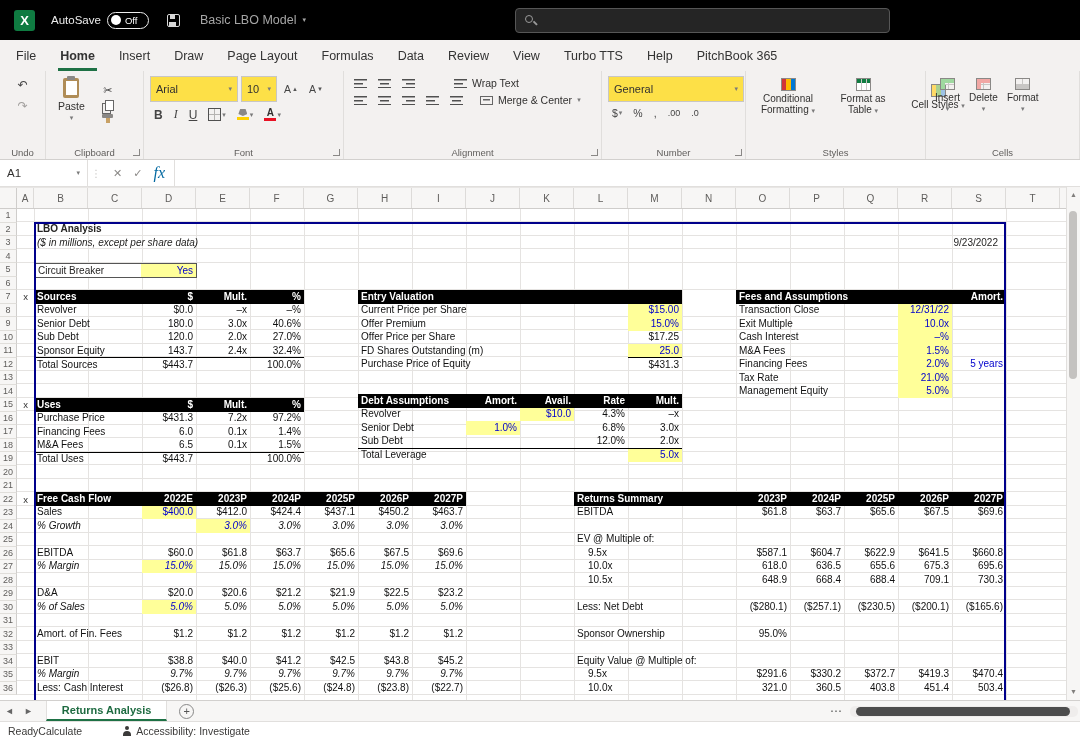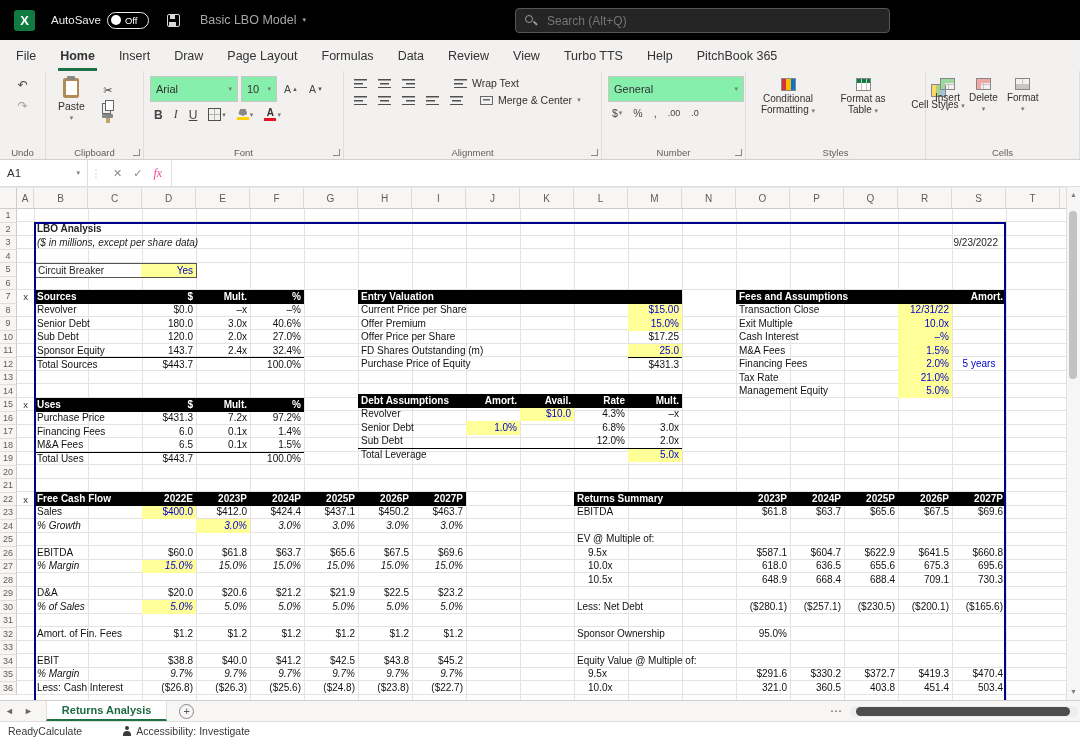--- a/index.html
+++ b/index.html
@@ -42,21 +42,21 @@
   .g-undo{width:46px;align-items:center;}
   .g-clip{width:98px;}
   .g-font{width:200px;}
   .g-align{width:258px;}
   .g-num{width:144px;}
   .g-styles{width:180px;}
   .g-cells{flex:1;}
   .sbtn{display:flex;align-items:center;justify-content:center;padding:2px 4px;font-size:12px;color:#444;gap:1px;}
   .f10{font-size:10.5px;} .f9{font-size:9px;}
   .dim{color:#a19f9d;}
-  .combo{display:flex;align-items:center;justify-content:space-between;background:#86efac;border:1px solid #c8c6c4;height:19px;padding:12px 5px;font-size:11px;color:#323130;}
+  .combo{display:flex;align-items:center;justify-content:space-between;background:#fde047;border:1px solid #c8c6c4;height:19px;padding:12px 5px;font-size:11px;color:#323130;}
   .bld{font-weight:bold;} .itl{font-style:italic;font-family:"Liberation Serif",serif;} .unl{text-decoration:underline;}
   .tiny{font-size:6px;color:#555;vertical-align:top;}
   .paste{display:flex;flex-direction:column;align-items:center;gap:2px;padding:2px 6px;font-size:10.5px;}
   .ic-clip{width:16px;height:20px;background:#b08d57;border-radius:2px;position:relative;}
   .ic-clip:before{content:"";position:absolute;left:4px;top:-2px;width:8px;height:4px;background:#8a8886;border-radius:1px;}
   .ic-clip:after{content:"";position:absolute;left:2.5px;top:3px;width:11px;height:14px;background:#fff;}
   .mini-col{display:flex;flex-direction:column;gap:3px;margin-left:6px;margin-top:2px;}
   .mini-col .sbtn{padding:0 2px;font-size:11px;}
   .ic-copy{width:9px;height:11px;border:1px solid #666;background:#fff;box-shadow:-3px 3px 0 -1px #f3f1f0,-3px 3px 0 0 #666;margin-left:3px;}
   .ic-brush{width:11px;height:4px;background:#8a8886;border-radius:1px;position:relative;}
@@ -81,21 +81,21 @@
   .ic-grid.ins{box-shadow:inset 4px 4px 0 #9fd89f;}
   .ic-grid.del{box-shadow:inset 4px 4px 0 #f1a7a4;}
   .ic-grid.fmt{box-shadow:inset 0 -4px 0 #c8c6c4;}
 
   
   .fbar{position:absolute;top:160px;left:0;width:100%;height:27px;background:#fff;border-bottom:1px solid #e1dfdd;display:flex;align-items:stretch;}
   .namebox{width:88px;border-right:1px solid #e1dfdd;display:flex;align-items:center;justify-content:space-between;padding:0 7px;font-size:11.5px;color:#323130;}
   .grip{display:flex;align-items:center;color:#c8c6c4;font-size:10px;padding:0 3px;}
   .fbtns{display:flex;align-items:center;gap:1px;padding:0 4px;border-right:1px solid #e1dfdd;}
   .fbtn{color:#8a8886;font-size:11px;padding:0 5px;}
-  .fxb{font-style:italic;font-family:"Liberation Serif",serif;color:#ec4899;font-size:12px;}
+  .fxb{font-style:italic;font-family:"Liberation Serif",serif;color:#0369a1;font-size:16px;}
   .finput{flex:1;border:none;outline:none;font-family:inherit;font-size:11px;padding:0 6px;}
 
   
   .colheads{position:absolute;top:187px;left:0;width:1066px;height:22px;background:#f7f6f5;border-top:1px solid #e8e6e4;border-bottom:1px solid #cfcdcb;display:flex;}
   .corner{width:17px;flex:none;border-right:1px solid #cfcdcb;background:#f7f6f5;}
   .colh{width:54px;flex:none;border-right:1px solid #dddbd9;display:flex;align-items:center;justify-content:center;font-size:10px;color:#5f5d5b;}
   .colA{width:17px;}
 
   
   .grid{position:absolute;top:209px;left:0;width:1066px;height:491px;background:#fff;overflow:hidden;}
@@ -112,21 +112,21 @@
   .cb-val{width:55px;background:#ffff99;color:#0000cc;text-align:right;padding-right:3px;}
 
   
   .sec{position:absolute;border-collapse:collapse;table-layout:fixed;font-size:10px;z-index:3;}
   .sec td{height:13.5px;padding:0 3px;white-space:nowrap;overflow:hidden;text-align:right;line-height:12px;color:#111;}
   .sec td:first-child{text-align:left;}
   .sec tr.hdr td{background:#000;color:#fff;font-weight:bold;}
   .sec tr.tot td{border-top:1px solid #000;}
   .sec tr.it td{font-style:italic;}
   .sec td.y{background:#ffff99;color:#0000cc;}
-  .sec td.b{color:#0000cc;text-align:center;}
+  .sec td.b{color:#0000cc;}
   .sec td.tt{border-top:1px solid #000;}
   .sec td.ind{padding-left:14px;}
 
   
   .tabbar{position:absolute;top:700px;left:0;width:100%;height:21px;background:#f7f6f5;border-top:1px solid #d2d0ce;display:flex;align-items:center;}
   .nav{color:#666;font-size:9px;padding:0 5px;}
   .sheettab{margin-left:8px;height:100%;background:#fff;display:flex;align-items:center;padding:0 15px;border-left:1px solid #e1dfdd;border-right:1px solid #e1dfdd;border-bottom:2px solid #1e7145;font-size:11px;font-weight:bold;color:#1e6b41;}
   .addsheet{width:15px;height:15px;border:1px solid #888;border-radius:50%;display:flex;align-items:center;justify-content:center;font-size:11px;color:#555;margin-left:12px;line-height:1;}
   .dots{margin-left:auto;color:#555;padding:0 8px;font-size:12px;}
   .hscroll{width:228px;height:11px;position:relative;margin-right:2px;background:#efedec;border-radius:5px;}
@@ -161,21 +161,20 @@
         <span class="tgl-state">Off</span>
       </span>
     </div>
     <span class="ic-save"></span>
     <div class="wbname">
       <span>Basic LBO Model</span>
       <span class="dd">▾</span>
     </div>
     <div class="search">
       <span class="ic-search"></span>
-      <input placeholder="Search (Alt+Q)" style="">
     </div>
   </div>
 
   <nav class="menubar">
     <span class="mtab">File</span>
     <span class="mtab mt-active">Home</span>
     <span class="mtab">Insert</span>
     <span class="mtab">Draw</span>
     <span class="mtab">Page Layout</span>
     <span class="mtab">Formulas</span>

